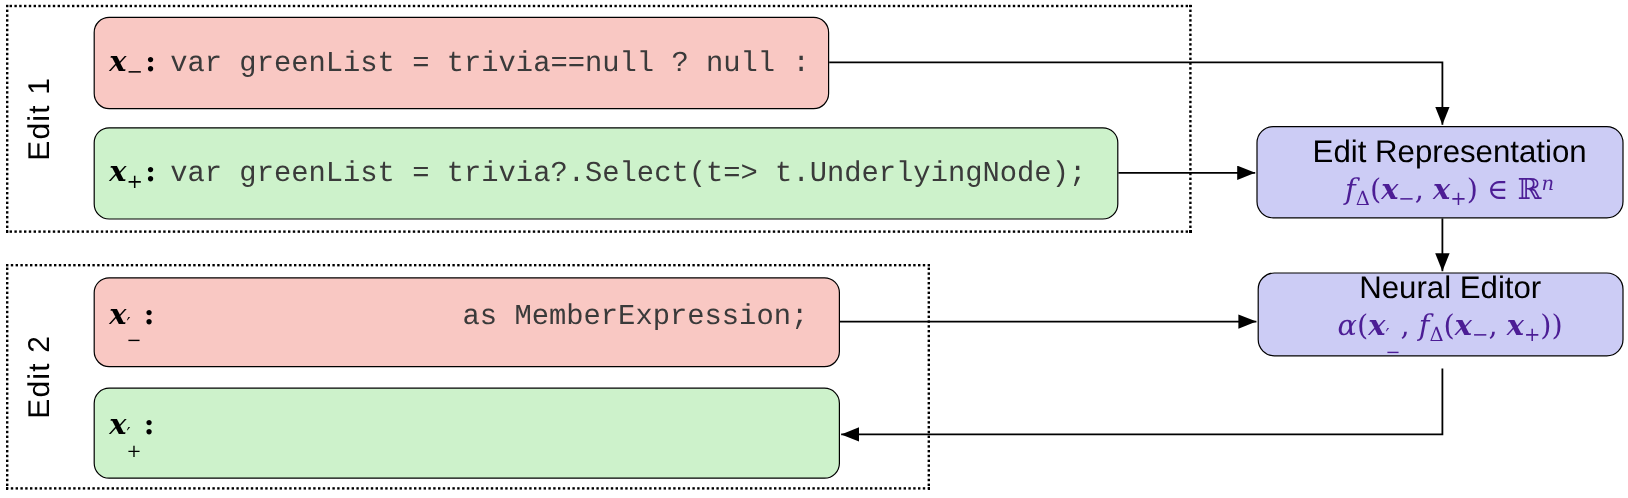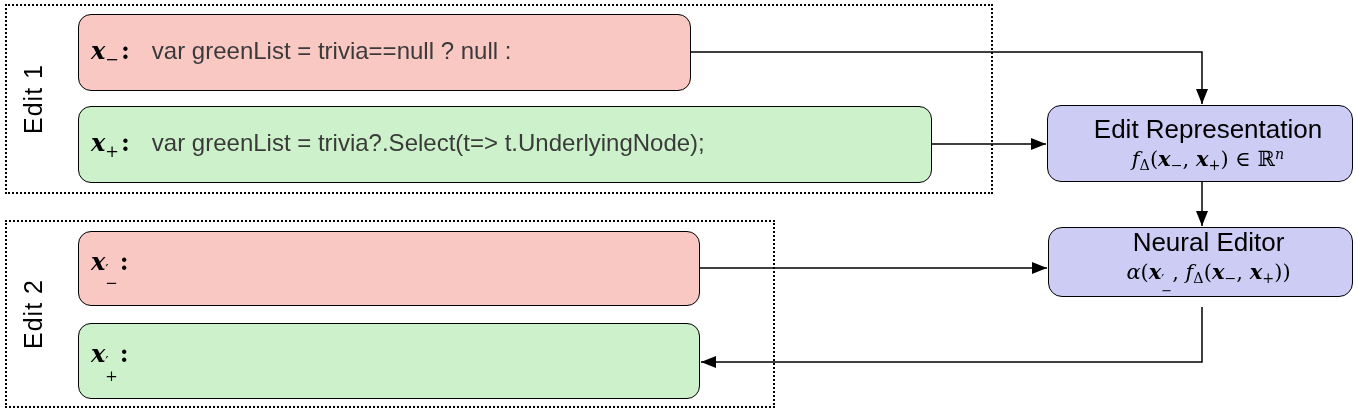--- a/index.html
+++ b/index.html
@@ -20,29 +20,29 @@
   .cbox.plus{background:var(--plus-fill);}
   .crow{display:flex;align-items:baseline;gap:12px;}
   .mlabel{font-family:"DejaVu Serif",serif;font-size:24px;color:#000;white-space:nowrap;}
   .mlabel i{font-style:italic;font-weight:bold;}
   .mlabel .msub{font-size:0.68em;}
   .mcolon{font-weight:bold;margin-left:2px;}
   .fstack{display:inline-flex;flex-direction:column;justify-content:center;
           line-height:0.9;vertical-align:-0.35em;font-size:0.62em;}
   .fstack span{display:block;}
   .codeblock{margin:0;}
-  .cl{font-family:Liberation Sans, sans-serif;font-size:24px;line-height:1.28;
-      color:var(--code-text);white-space:pre;margin-left:10px;}
+  .cl{font-family:Liberation Mono, monospace;font-size:24px;line-height:1.28;
+      color:var(--code-text);white-space:pre;}
 
   
   .nbox{position:absolute;background:var(--neural-fill);border:1.5px solid var(--border);
         border-radius:14px;display:flex;flex-direction:column;align-items:center;
         justify-content:center;padding-left:16px;}
   .nbox-title{font-size:26px;color:#000;}
-  .nbox-formula{font-family:"DejaVu Serif",serif;font-size:21px;color:#000000;margin-top:1px;}
+  .nbox-formula{font-family:"DejaVu Serif",serif;font-size:24px;color:#4c1d95;margin-top:1px;}
   .tk{font-family:"DejaVu Serif",serif;}
   .tk.it{font-style:italic;}
   .tk.bi{font-style:italic;font-weight:bold;}
   .tk.sub{font-size:0.68em;vertical-align:-0.3em;}
   .tk.supit{font-size:0.68em;vertical-align:0.5em;font-style:italic;}
 
   
   svg.arrows{position:absolute;left:0;top:0;pointer-events:none;}
   .aline{stroke:var(--arrow);stroke-width:1.5;fill:none;}
 </style>
@@ -77,20 +77,21 @@
     </div>
   </div>
 
   <div class="cbox minus" style="left:78px;top:231px;width:622px;height:75px;">
     <div class="crow">
       <span class="mlabel"><i>x</i><span class="fstack">
             <span>′</span>
             <span>−</span>
           </span><span class="mcolon">:</span></span>
       <div class="codeblock">
+        <div class="cl">                 as MemberExpression;</div>
       </div>
     </div>
   </div>
 
   <div class="cbox plus" style="left:78px;top:323px;width:622px;height:76px;">
     <div class="crow">
       <span class="mlabel"><i>x</i><span class="fstack">
             <span>′</span>
             <span>+</span>
           </span><span class="mcolon">:</span></span>

